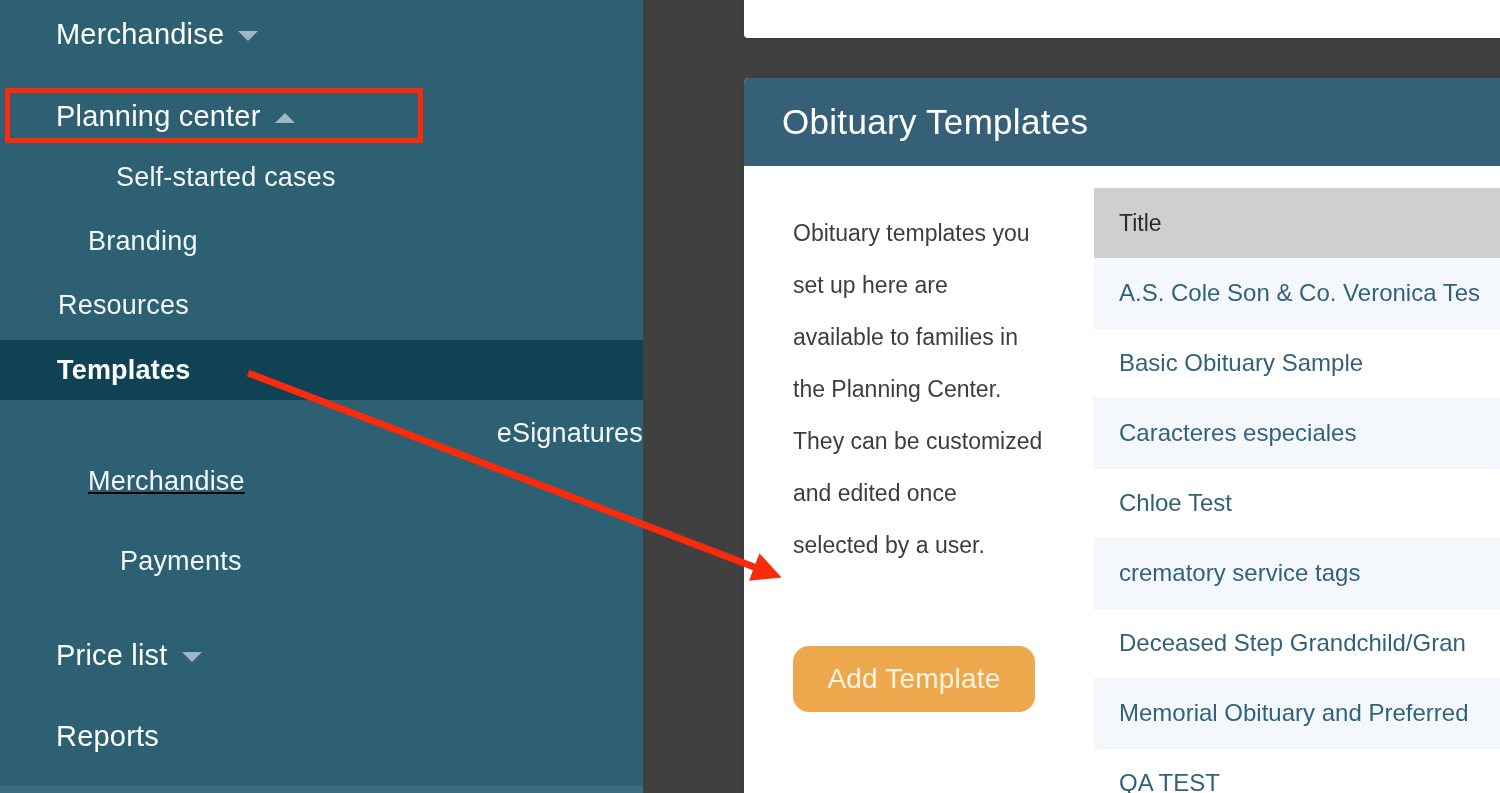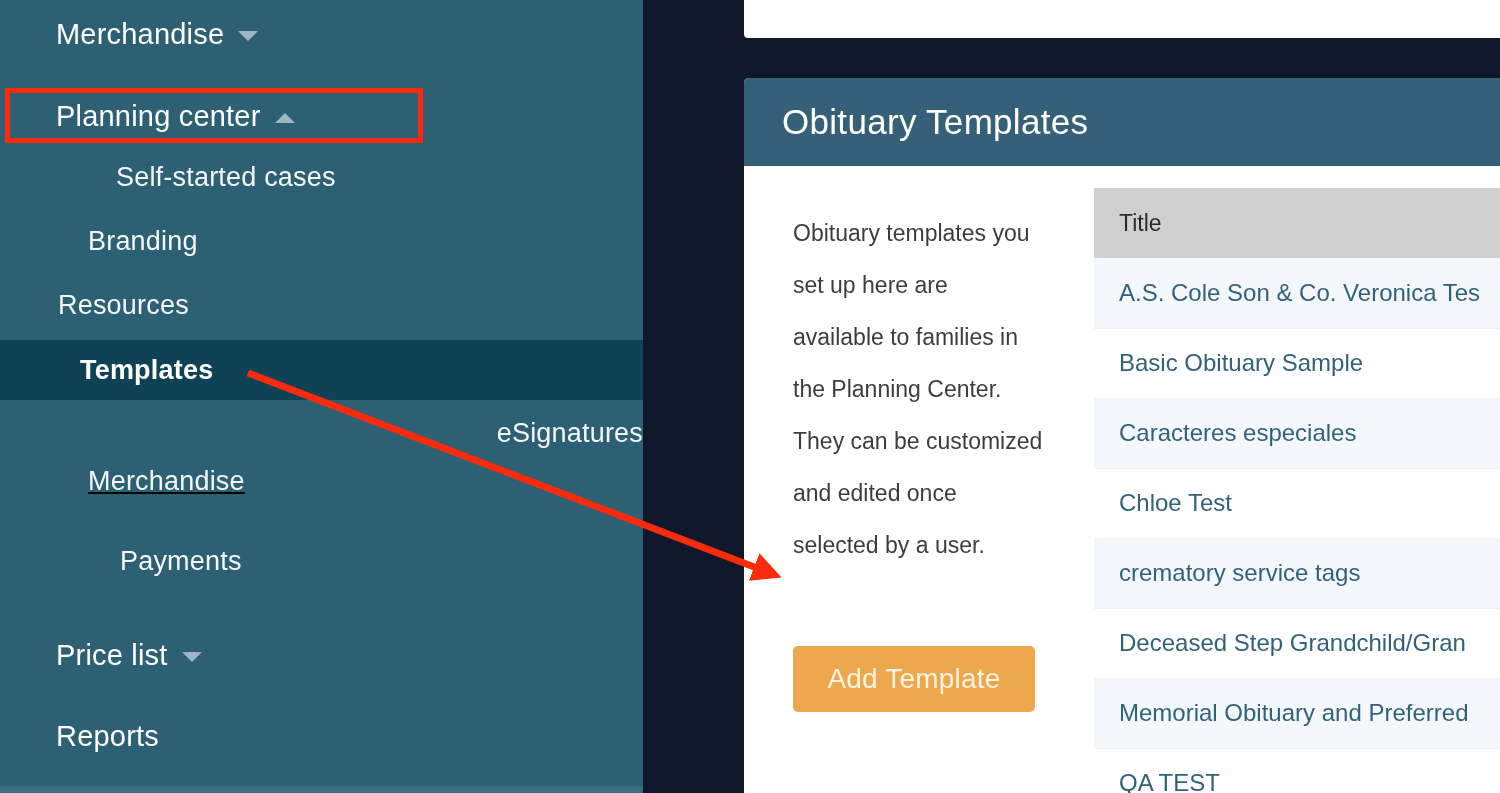--- a/index.html
+++ b/index.html
@@ -91,21 +91,21 @@
     width: 643px;
     height: 60px;
     background: #0e4254;
   }
 
   
   #content {
     position: absolute;
     left: 643px; top: 0;
     width: 857px; height: 793px;
-    background: #0f172a;
+    background: #404040;
   }
 
   
   #top-card {
     position: absolute;
     left: 101px;
     top: -40px;
     width: 800px;
     height: 78px;
     background: #ffffff;
@@ -164,21 +164,21 @@
     font-weight: 400;
   }
   #add-template-btn {
     position: absolute;
     left: 49px;
     top: 480px;
     width: 242px;
     height: 66px;
     background: #eda84e;
     border: none;
-    border-radius: 5px;
+    border-radius: 16px;
     color: #fdf3e2;
     font-family: "Liberation Sans", sans-serif;
     font-size: 28px;
     font-weight: 400;
     cursor: pointer;
     letter-spacing: 0.2px;
     padding: 0;
   }
 
   
@@ -264,21 +264,21 @@
     </div>
 
     <div class="nav-row" style="top:218px; height:46px; padding-left:88px;">
       <span class="nav-sub-label">Branding</span>
     </div>
 
     <div class="nav-row" style="top:282px; height:46px; padding-left:52px;margin-left:6px;">
       <span class="nav-sub-label">Resources</span>
     </div>
 
-    <div class="nav-row" style="top:346px; height:48px; padding-left:80px;">
+    <div class="nav-row" style="top:346px; height:48px; padding-left:57px;">
       <span class="nav-sub-label active">Templates</span>
     </div>
 
     <div class="nav-row" style="top:410px; height:46px; padding-left:88px;justify-content:flex-end;">
       <span class="nav-sub-label">eSignatures</span>
     </div>
 
     <div class="nav-row" style="top:458px; height:46px; padding-left:88px;text-decoration:underline;">
       <span class="nav-sub-label">Merchandise</span>
     </div>

